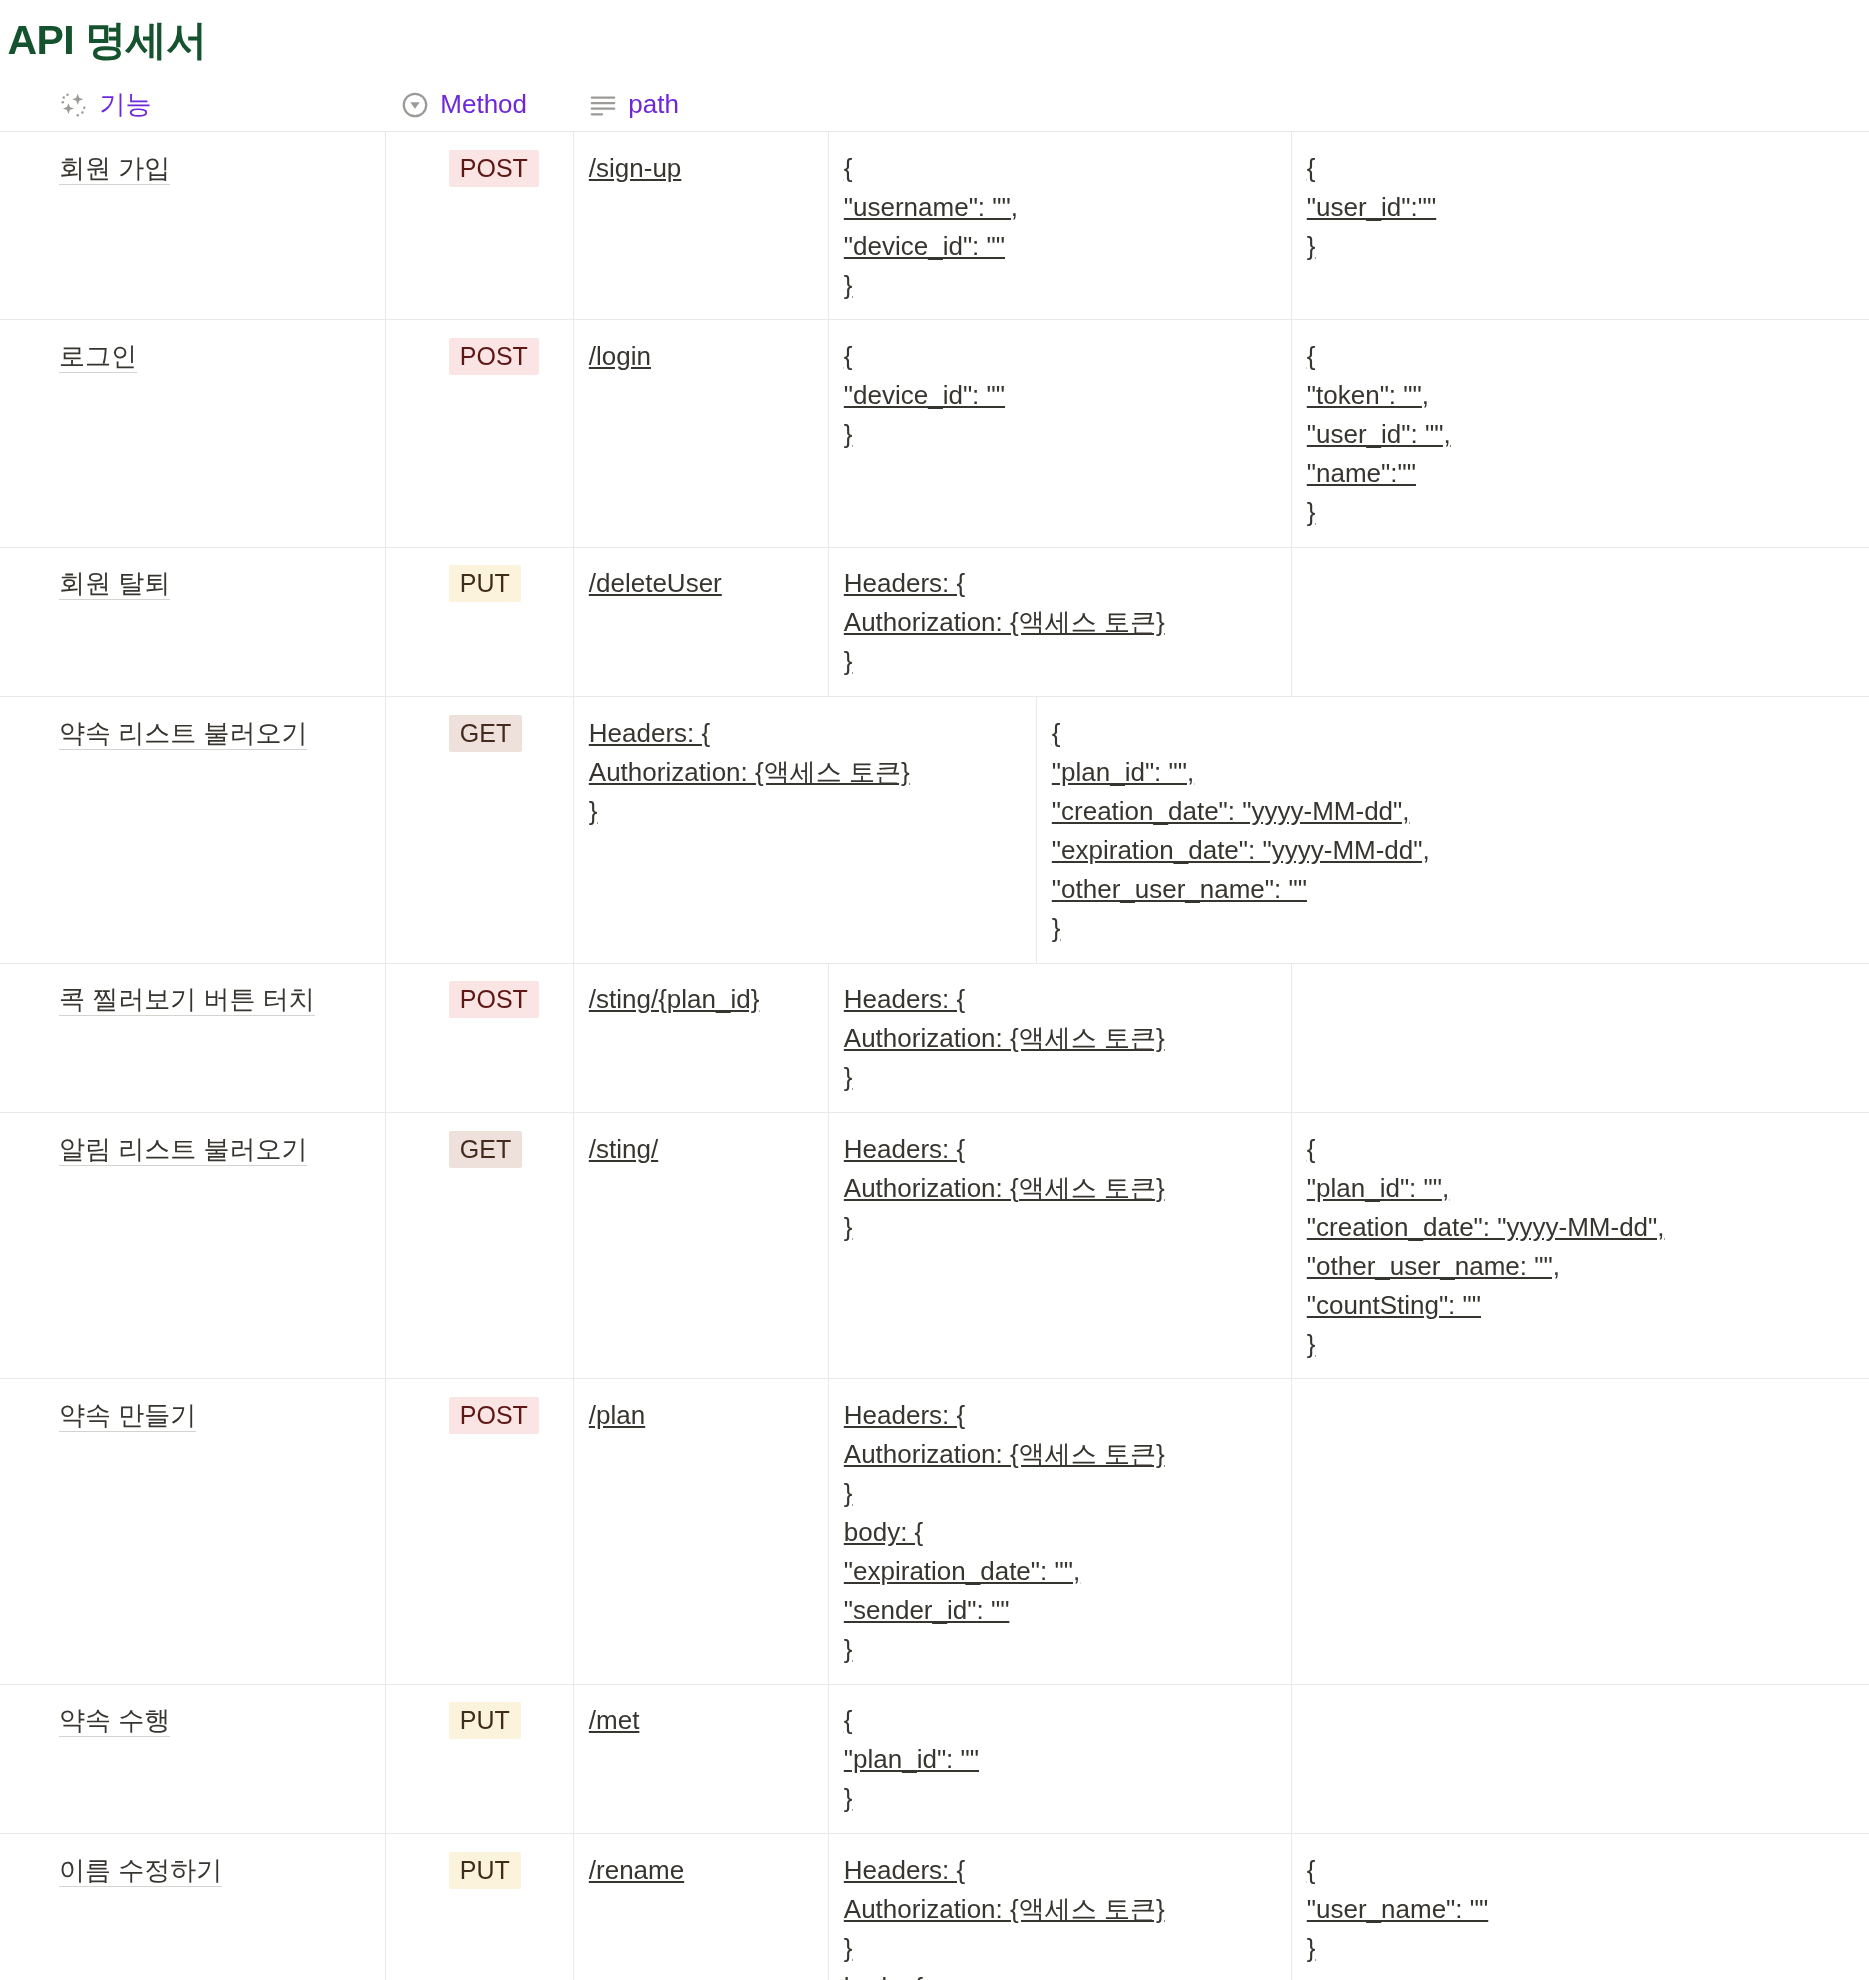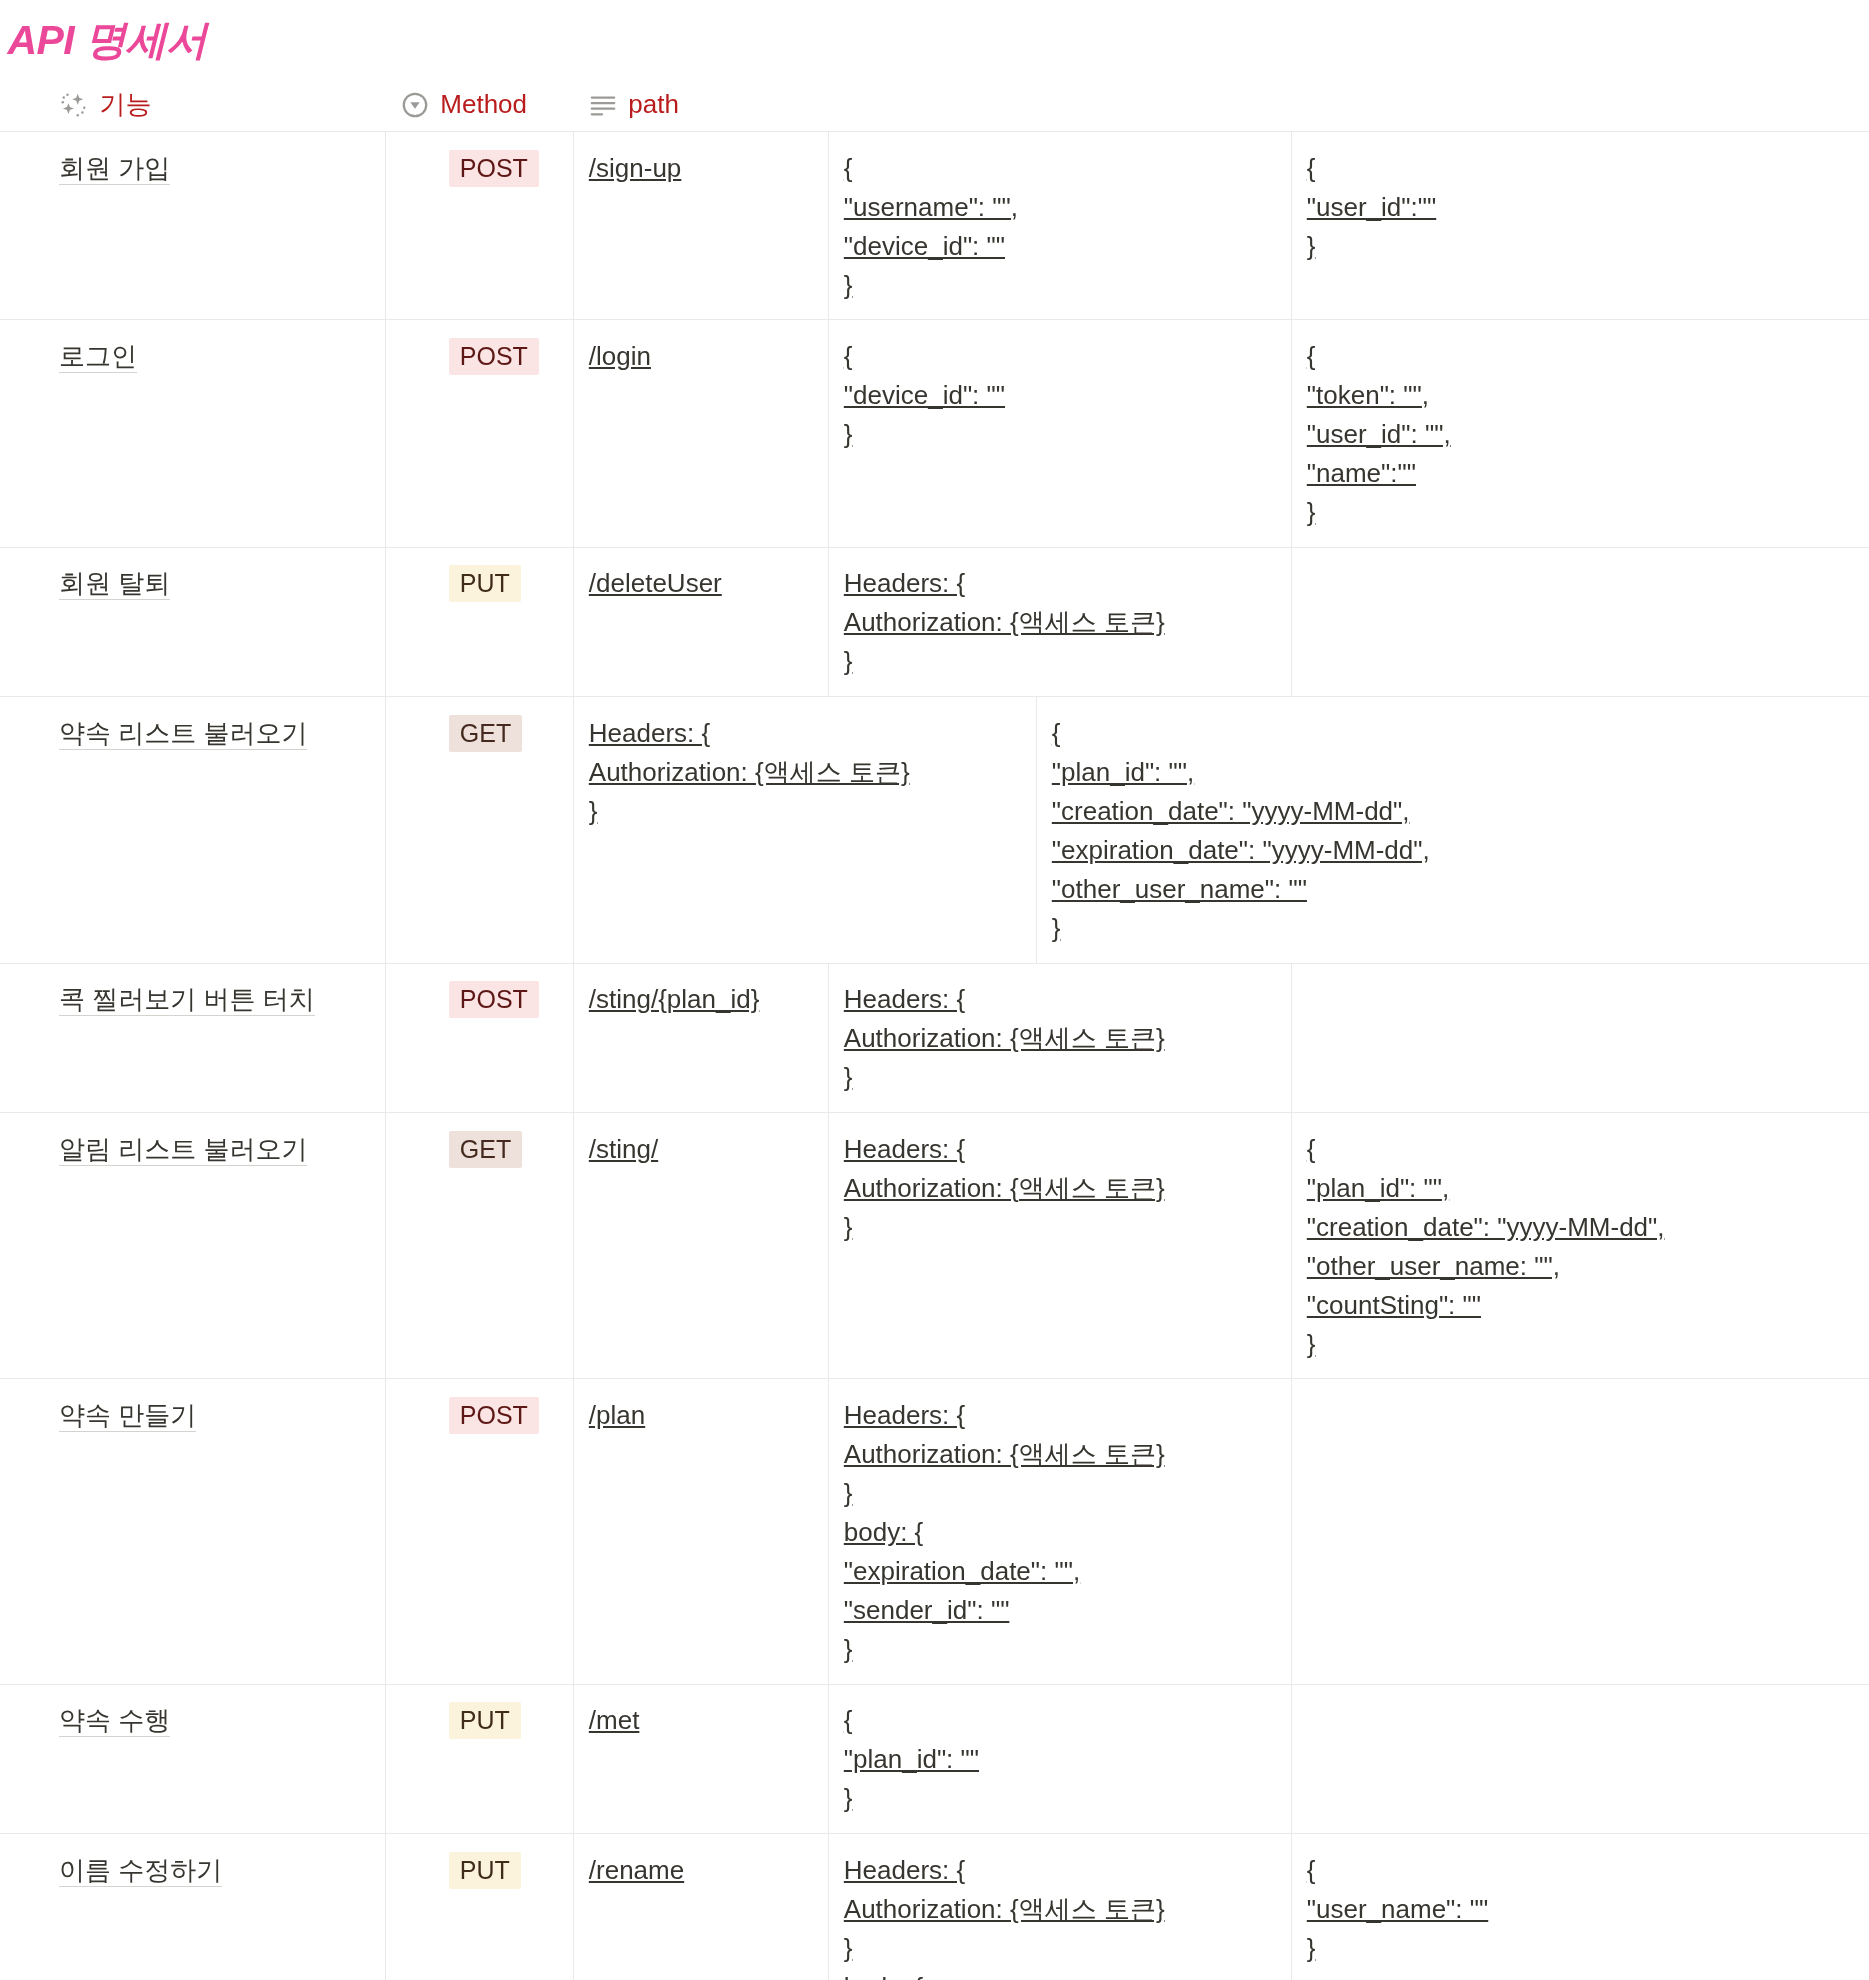--- a/index.html
+++ b/index.html
@@ -11,41 +11,40 @@
       font-family: "Liberation Sans", "DejaVu Sans", sans-serif;
       color: #37352f;
       position: relative;
     }
     .page-title {
       position: absolute;
       left: 7.4px;
       top: 13px;
       font-size: 41px;
       font-weight: 700;
-      color: #ec4899;
+      color: #14532d;
       letter-spacing: -0.5px;
-      font-style: italic;
     }
     .db-table {
       position: absolute;
       left: 0;
       top: 78px;
       width: 1870px;
     }
     .header-row {
       display: flex;
       height: 54px;
       border-bottom: 1.8px solid #e9e9e7;
       align-items: center;
     }
     .th {
       display: flex;
       align-items: center;
       font-size: 26px;
-      color: #b91c1c;
+      color: #6d28d9;
       height: 100%;
     }
     .th .ico {
       width: 29.5px; height: 29.5px;
       display: inline-flex;
       align-items: center;
       justify-content: center;
       margin-right: 11px;
     }
     .col-feature { width: 385px; padding-left: 59px; }

